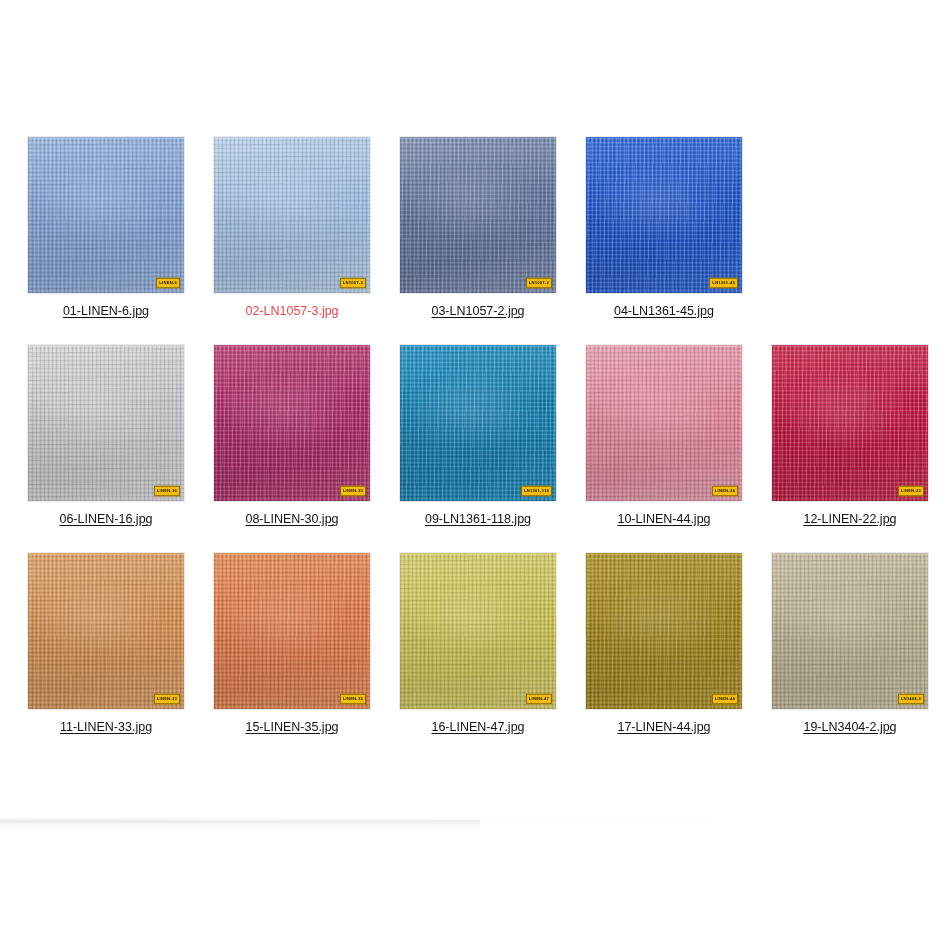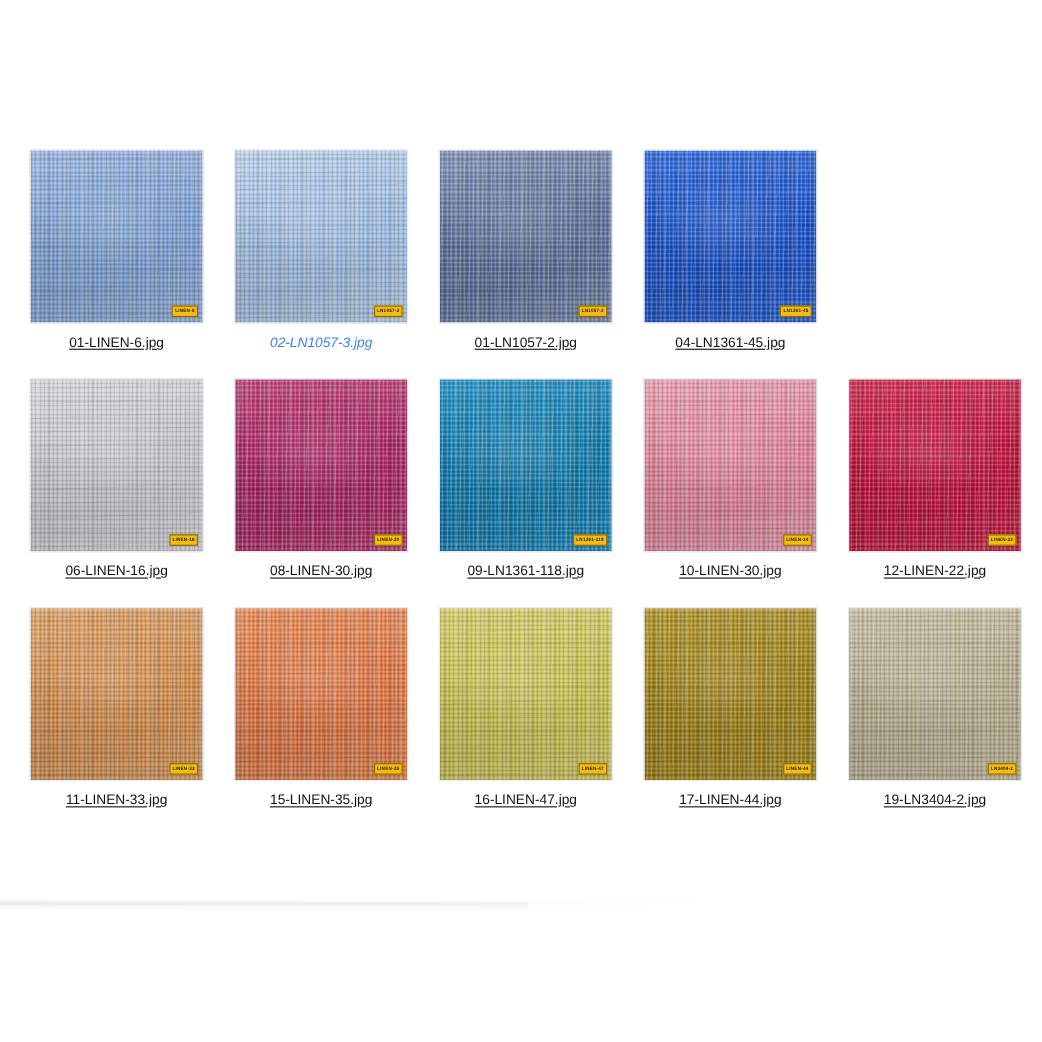--- a/index.html
+++ b/index.html
@@ -136,23 +136,22 @@
     margin-top: 9px;
     font-size: 12.5px;
     line-height: 16px;
     color: #111111;
     text-decoration: underline;
     text-underline-offset: 2px;
     white-space: nowrap;
     cursor: pointer;
   }
   .caption.link-blue {
-    color: #3b82f6;
+    color: #ef4444;
     text-decoration: none;
-    font-style: italic;
   }
 </style>
 </head>
 <body>
 
 <div id="page-root">
 
   <div id="content-edge-soft"></div>
   <div id="content-edge"></div>
 
@@ -179,21 +178,21 @@
           <a class="caption link-blue" href="#">02-LN1057-3.jpg</a>
         </div>
         <div class="cell">
           <div class="thumb">
             <div class="base" style="background: linear-gradient(168deg, rgb(124, 140, 176) 0%, rgb(93, 111, 153) 45%, rgb(93, 111, 153) 72%, rgb(124, 140, 176) 100%);"></div>
             <div class="weave"></div>
             <div class="slub"></div>
             <div class="shade" style="background: radial-gradient(70% 40% at 46% 42%, rgba(255, 255, 255, 0.13), rgba(255, 255, 255, 0) 62%), linear-gradient(186deg, rgba(255, 255, 255, 0.07) 0%, rgba(0, 0, 0, 0) 40%, rgba(0, 0, 0, 0.1) 88%);"></div>
             <div class="badge">LN1057-2</div>
           </div>
-          <a class="caption" href="#">01-LN1057-2.jpg</a>
+          <a class="caption" href="#">03-LN1057-2.jpg</a>
         </div>
         <div class="cell">
           <div class="thumb">
             <div class="base" style="background: linear-gradient(168deg, rgb(42, 99, 216) 0%, rgb(26, 81, 198) 45%, rgb(26, 81, 198) 72%, rgb(42, 99, 216) 100%);"></div>
             <div class="weave"></div>
             <div class="slub"></div>
             <div class="shade" style="background: radial-gradient(70% 40% at 46% 42%, rgba(255, 255, 255, 0.13), rgba(255, 255, 255, 0) 62%), linear-gradient(186deg, rgba(255, 255, 255, 0.07) 0%, rgba(0, 0, 0, 0) 40%, rgba(0, 0, 0, 0.1) 88%);"></div>
             <div class="badge">LN1361-45</div>
           </div>
           <a class="caption" href="#">04-LN1361-45.jpg</a>
@@ -231,21 +230,21 @@
           <a class="caption" href="#">09-LN1361-118.jpg</a>
         </div>
         <div class="cell">
           <div class="thumb">
             <div class="base" style="background: linear-gradient(168deg, rgb(229, 155, 174) 0%, rgb(221, 128, 151) 45%, rgb(221, 128, 151) 72%, rgb(229, 155, 174) 100%);"></div>
             <div class="weave"></div>
             <div class="slub"></div>
             <div class="shade" style="background: radial-gradient(70% 40% at 46% 42%, rgba(255, 255, 255, 0.13), rgba(255, 255, 255, 0) 62%), linear-gradient(186deg, rgba(255, 255, 255, 0.07) 0%, rgba(0, 0, 0, 0) 40%, rgba(0, 0, 0, 0.1) 88%);"></div>
             <div class="badge">LINEN-24</div>
           </div>
-          <a class="caption" href="#">10-LINEN-30.jpg</a>
+          <a class="caption" href="#">10-LINEN-44.jpg</a>
         </div>
         <div class="cell">
           <div class="thumb">
             <div class="base" style="background: linear-gradient(168deg, rgb(201, 35, 73) 0%, rgb(189, 18, 60) 45%, rgb(189, 18, 60) 72%, rgb(201, 35, 73) 100%);"></div>
             <div class="weave"></div>
             <div class="slub"></div>
             <div class="shade" style="background: radial-gradient(70% 40% at 46% 42%, rgba(255, 255, 255, 0.13), rgba(255, 255, 255, 0) 62%), linear-gradient(186deg, rgba(255, 255, 255, 0.07) 0%, rgba(0, 0, 0, 0) 40%, rgba(0, 0, 0, 0.1) 88%);"></div>
             <div class="badge">LINEN-22</div>
           </div>
           <a class="caption" href="#">12-LINEN-22.jpg</a>

